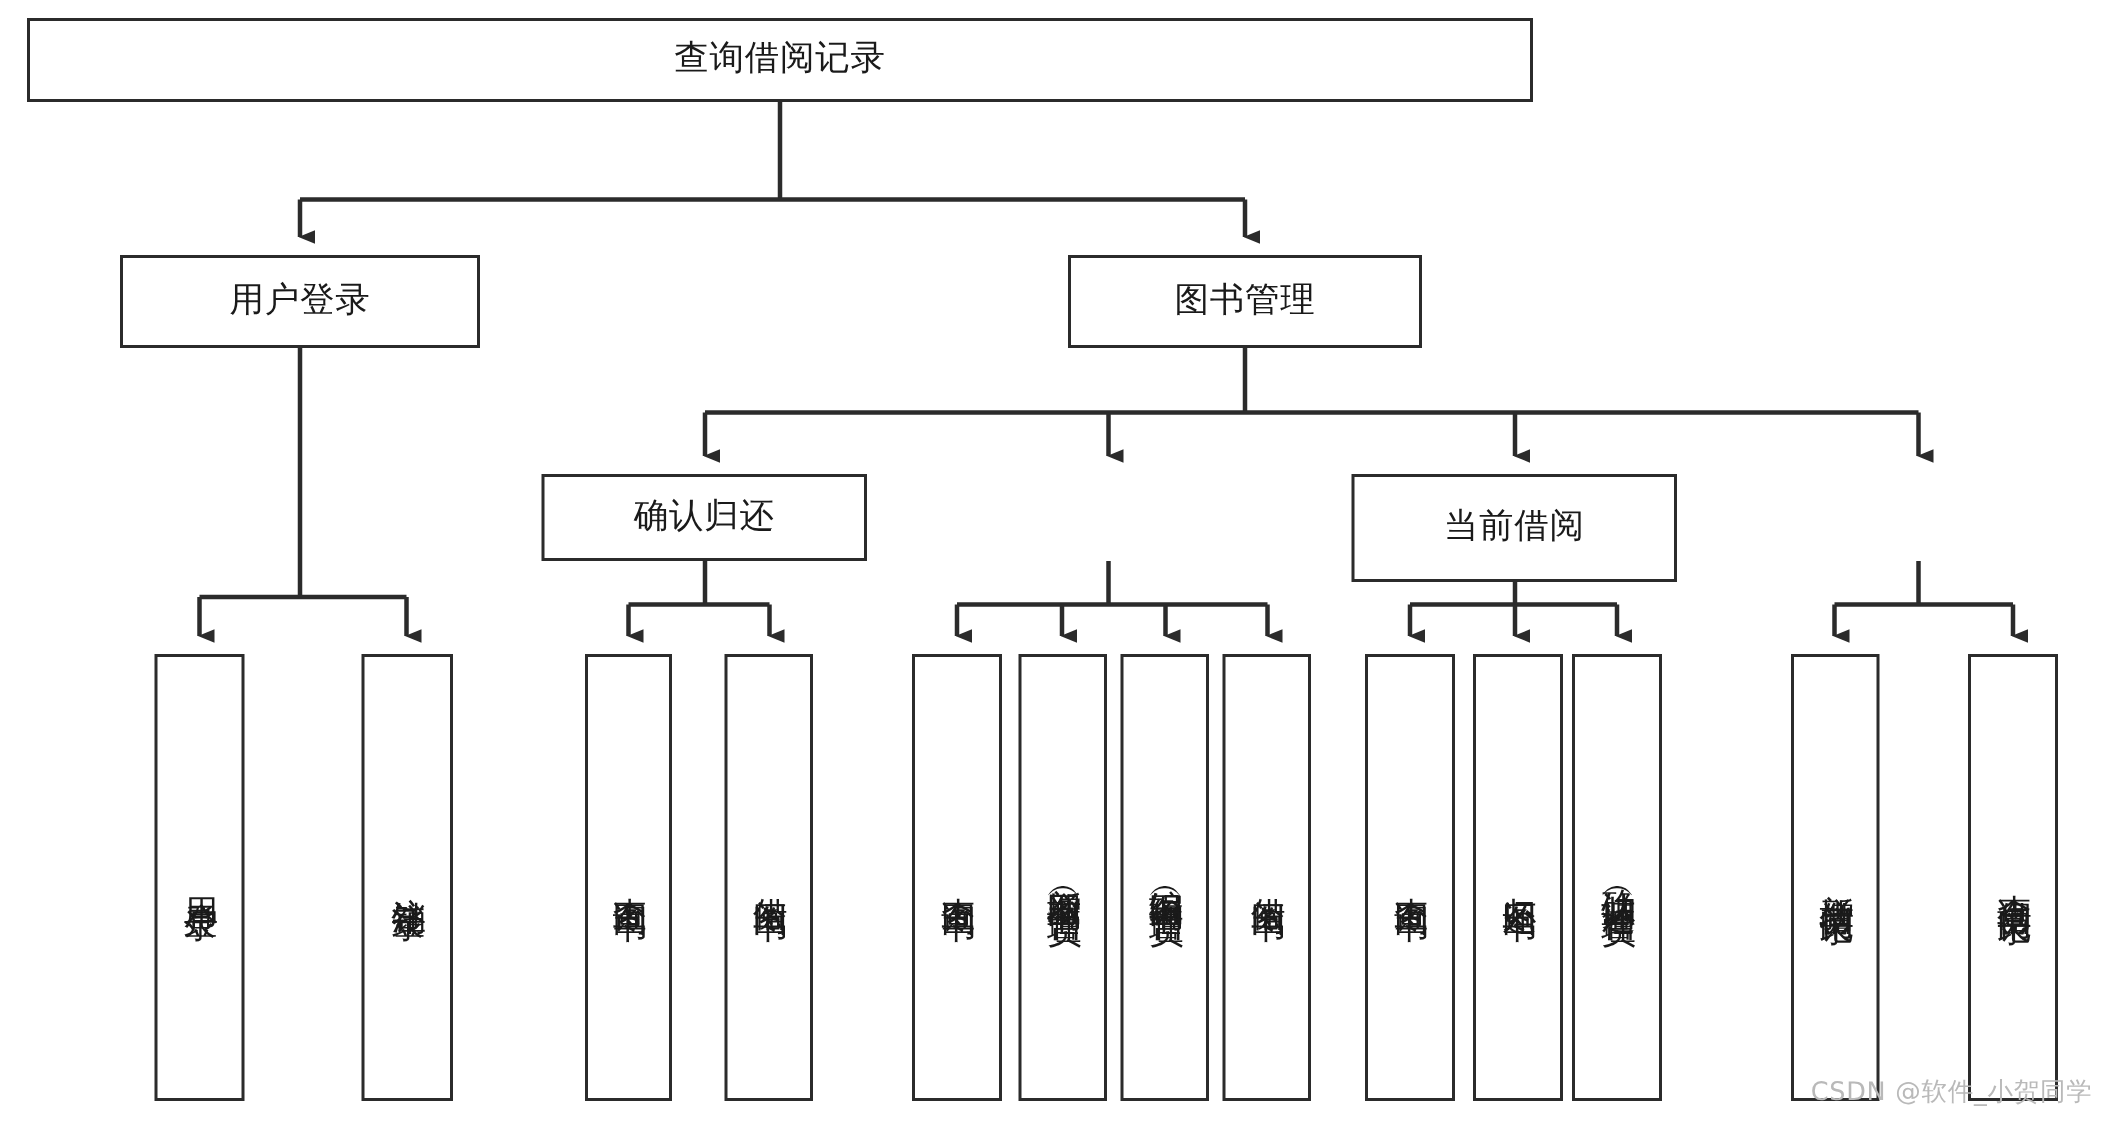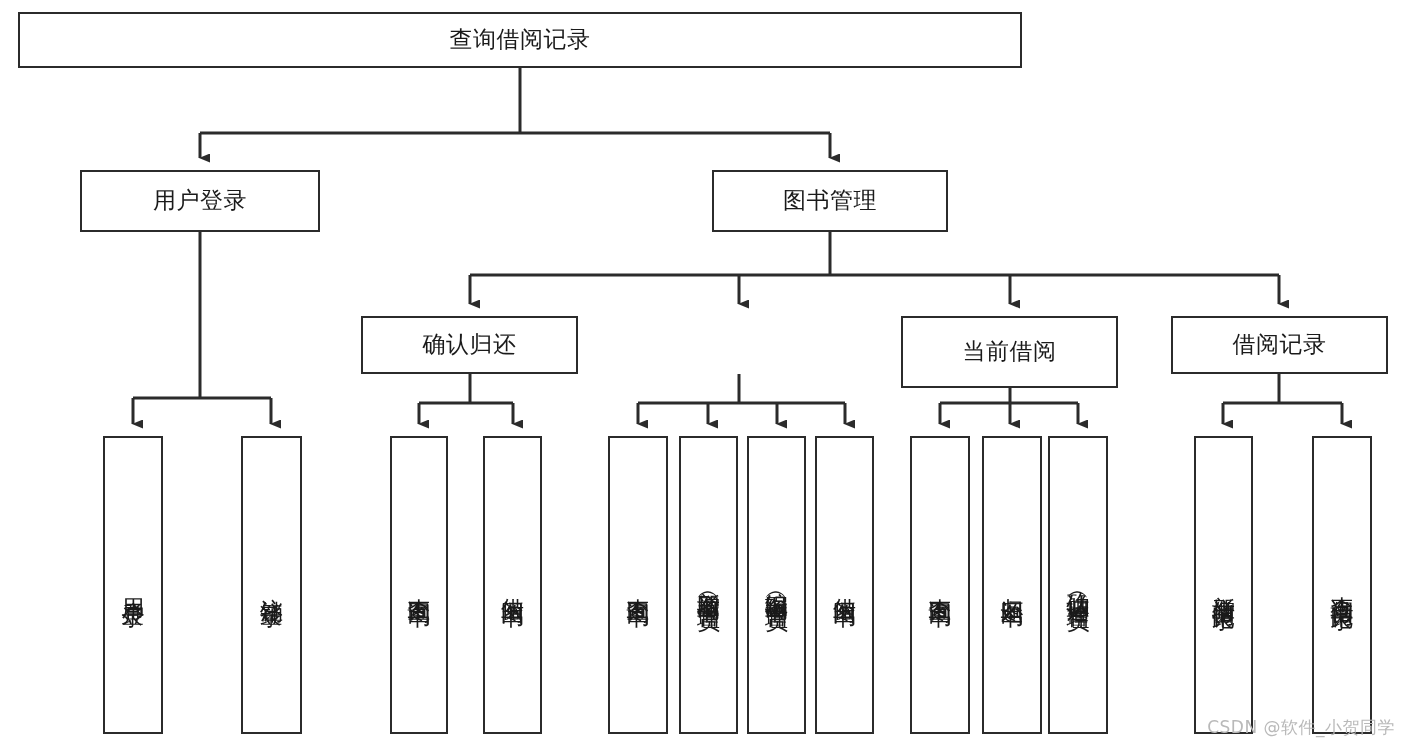--- a/index.html
+++ b/index.html
@@ -134,23 +134,20 @@
   <div class="node horizontal" style="left:712px; top:170px; width:236px; height:62px;">
     <span class="node-label">图书管理</span>
   </div>
 
   <div class="node horizontal" style="left:361px; top:316px; width:217px; height:58px;">
     <span class="node-label">确认归还</span>
   </div>
   <div class="node horizontal" style="left:901px; top:316px; width:217px; height:72px;">
     <span class="node-label">当前借阅</span>
   </div>
-  <div class="node horizontal" style="left:1171px; top:316px; width:217px; height:58px;">
-    <span class="node-label">借阅记录</span>
-  </div>
 
   <div class="node vertical" style="left:103px; top:436px; width:60px; height:298px;">
     <span class="node-label">用户登录</span>
   </div>
   <div class="node vertical" style="left:241px; top:436px; width:61px; height:298px;">
     <span class="node-label">注销登录</span>
   </div>
 
   <div class="node vertical" style="left:390px; top:436px; width:58px; height:298px;">
     <span class="node-label">查询图书</span>

